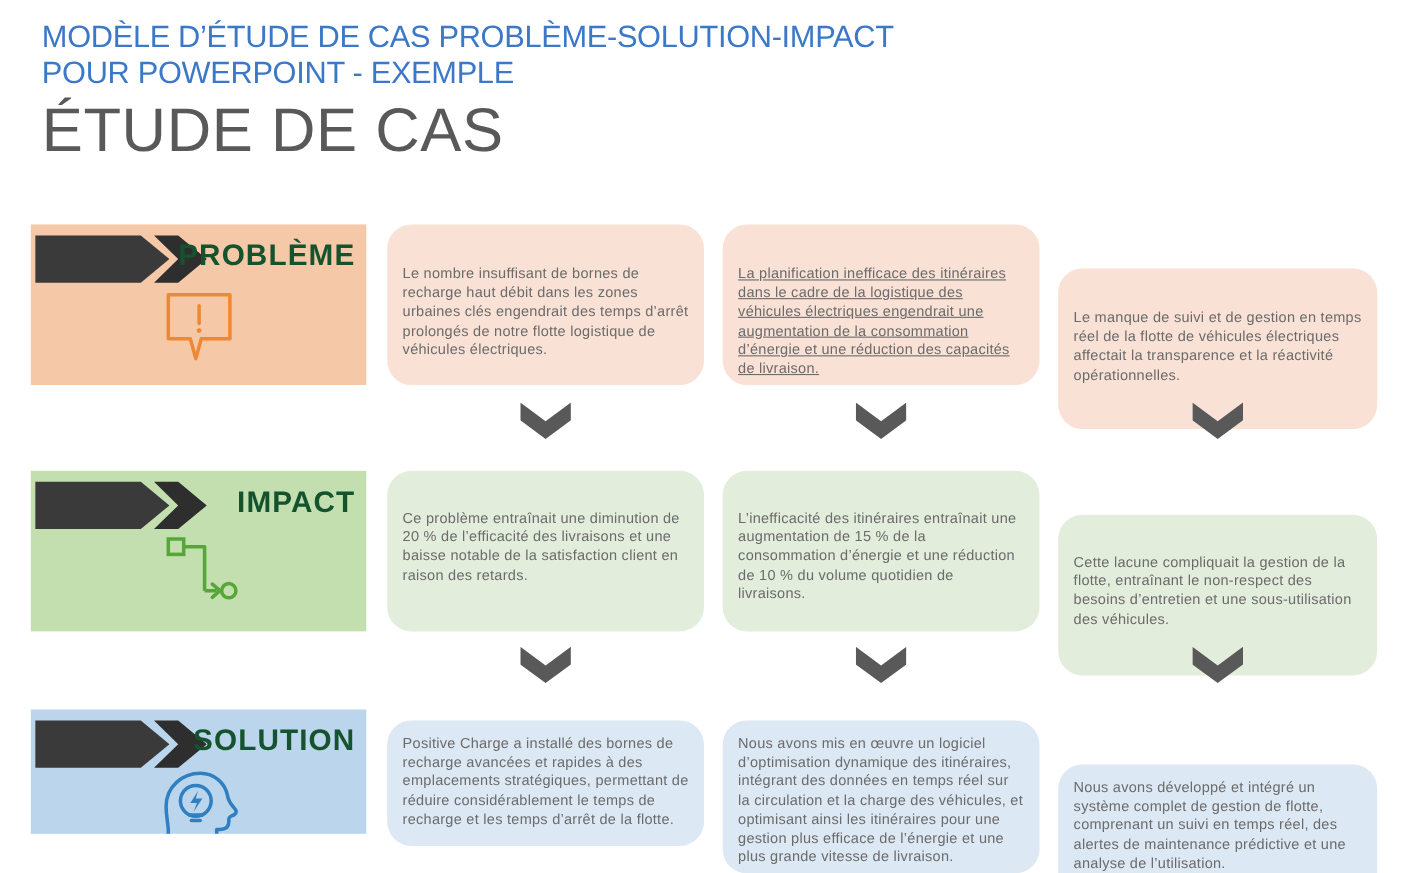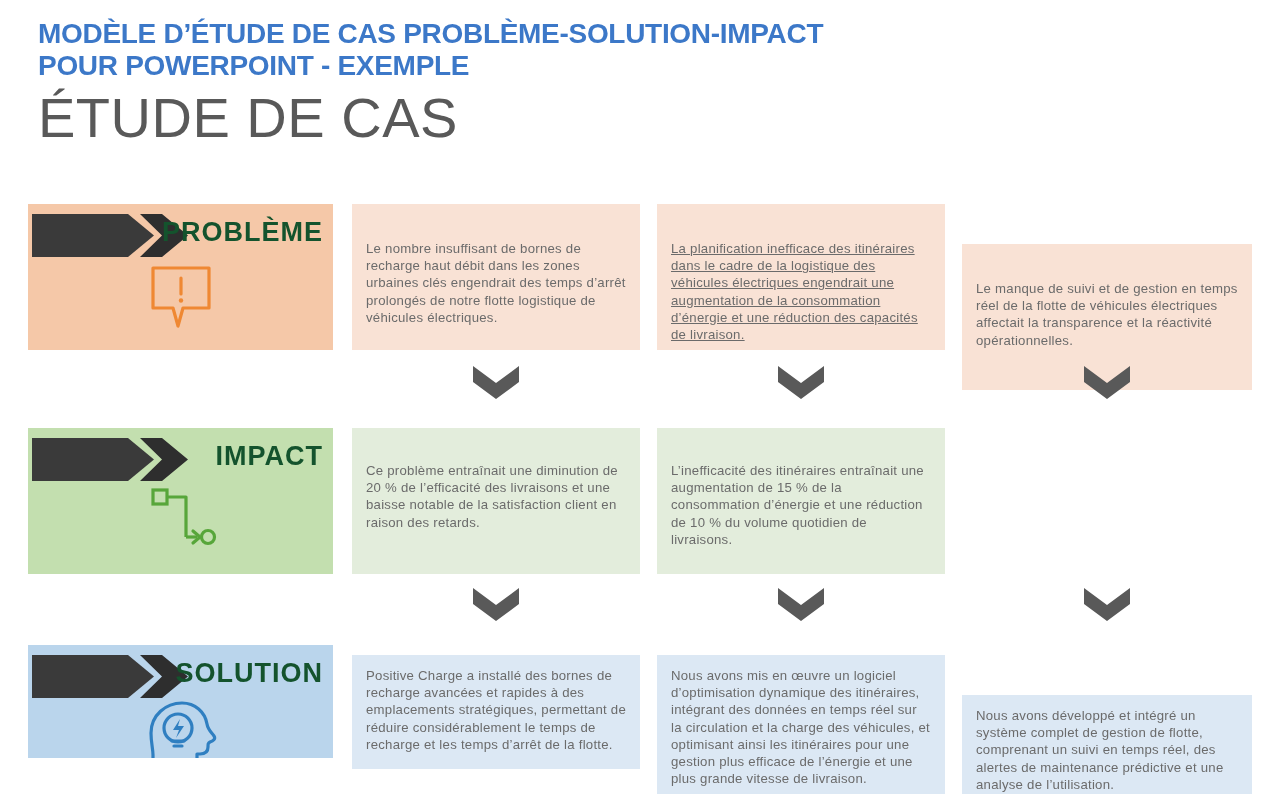--- a/index.html
+++ b/index.html
@@ -19,21 +19,21 @@
   
   #header {
     position: absolute;
     left: 38px;
     top: 18px;
     width: 1100px;
   }
   #kicker {
     color: #3c78c8;
     font-family: "Liberation Sans", sans-serif;
-    font-weight: bold;
+    font-weight: normal;
     font-size: 28px;
     line-height: 32px;
     letter-spacing: -0.3px;
     white-space: pre-line;
     margin: 0;
   }
   #page-title {
     color: #595959;
     font-family: "Liberation Sans", sans-serif;
     font-weight: normal;
@@ -51,20 +51,21 @@
   }
   .label-panel {
     position: absolute;
     left: 28px;
     width: 305px;
     overflow: hidden;
   }
   .col-panel {
     position: absolute;
     overflow: hidden;
+    border-radius: 22px;
   }
   .col-1 { left: 352px;  width: 288px; }
   .col-2 { left: 657px;  width: 288px; }
   .col-3 { left: 962px;  width: 290px; margin-top: 40px; }
 
   
   .badge-wrap {
     position: absolute;
     left: 4px;
     top: 8px;
@@ -202,20 +203,23 @@
         <circle cx="63" cy="53" r="6.5" fill="none" stroke="#57a63a" stroke-width="3.2"></circle>
       </svg>
     </div>
   </div>
 
   <div class="col-panel col-1" style="top: 0px; height: 146px; background: rgb(227, 237, 220);">
     <p class="col-text" style="margin-top:34px;">Ce problème entraînait une diminution de 20 % de l’efficacité des livraisons et une baisse notable de la satisfaction client en raison des retards.</p>
   </div>
   <div class="col-panel col-2" style="top: 0px; height: 146px; background: rgb(227, 237, 220);">
     <p class="col-text" style="margin-top:34px;">L’inefficacité des itinéraires entraînait une augmentation de 15 % de la consommation d’énergie et une réduction de 10 % du volume quotidien de livraisons.</p>
+  </div>
+  <div class="col-panel col-3" style="top: 0px; height: 146px; background: rgb(227, 237, 220);">
+    <p class="col-text" style="margin-top:34px;">Cette lacune compliquait la gestion de la flotte, entraînant le non-respect des besoins d’entretien et une sous-utilisation des véhicules.</p>
   </div>
 </div>
 
 <div class="chev" style="left:473px;top:588px;">
   <svg width="46" height="34" viewBox="0 0 46 34">
       <path d="M0,0 L23,17 L46,0 L46,16 L23,33 L0,16 Z" fill="#595959"></path>
     </svg>
 </div>
 <div class="chev" style="left:778px;top:588px;">
   <svg width="46" height="34" viewBox="0 0 46 34">

